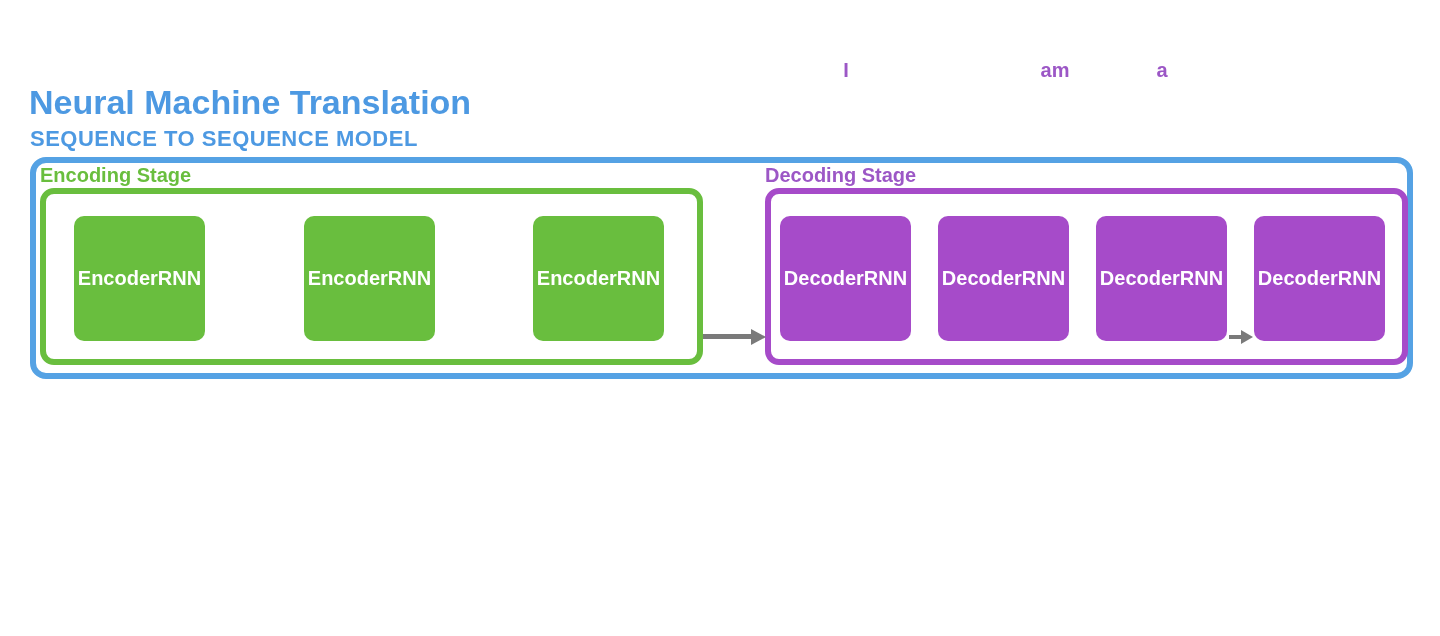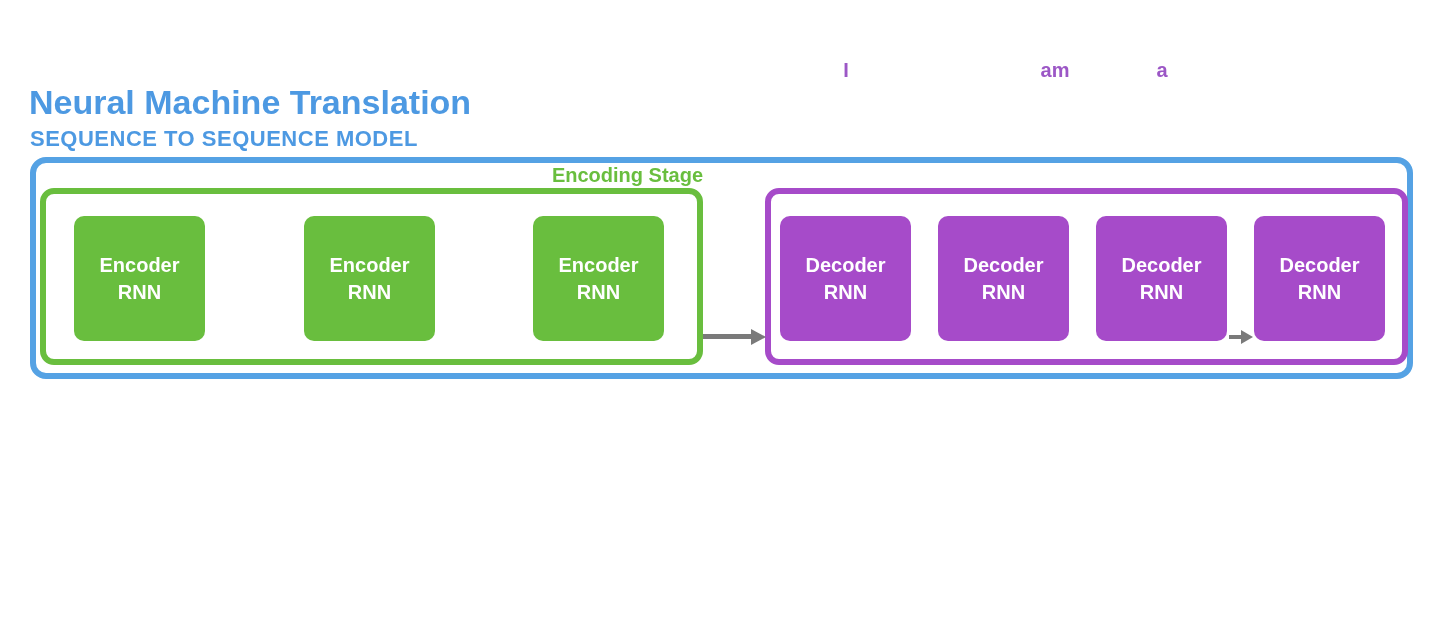--- a/index.html
+++ b/index.html
@@ -74,33 +74,33 @@
   }
   .decoding-frame {
     left: 765px; width: 643px;
     border: 6px solid var(--purple);
   }
 
   .stage-label {
     top: 164px;
     font-size: 20px;
     font-weight: bold;
-    text-align: right;
+    text-align: left;
     line-height: 22px;
     white-space: nowrap;
   }
   .encoding-label { left: 40px; width: 663px; color: var(--green); }
   .decoding-label { left: 765px; width: 643px; color: var(--label-purple); }
 
   .rnn-box {
     top: 216px;
     width: 131px; height: 125px;
     border-radius: 10px;
     display: flex;
-    flex-direction: column;
+    flex-direction: row;
     align-items: center;
     justify-content: center;
     color: var(--box-text-white);
     font-size: 20px;
     font-weight: bold;
     line-height: 27px;
     text-align: center;
   }
   .encoder-box { background: var(--green); }
   .decoder-box { background: var(--purple); }
@@ -134,20 +134,21 @@
   <span class="abs output-word word-0">I</span>
   <span class="abs output-word word-1">am</span>
   <span class="abs output-word word-2">a</span>
 
   <div class="abs page-subtitle">SEQUENCE TO SEQUENCE MODEL</div>
   <div class="abs page-title">Neural Machine Translation</div>
 
   <div class="abs outer-frame"></div>
 
   <div class="abs stage-label encoding-label">Encoding Stage</div>
+  <div class="abs stage-label decoding-label">Decoding Stage</div>
 
   <div class="abs stage-frame encoding-frame"></div>
   <div class="abs stage-frame decoding-frame"></div>
 
   <div class="abs rnn-box encoder-box enc-0">
     <span>Encoder</span>
     <span>RNN</span>
   </div>
   <div class="abs rnn-box encoder-box enc-1">
     <span>Encoder</span>

